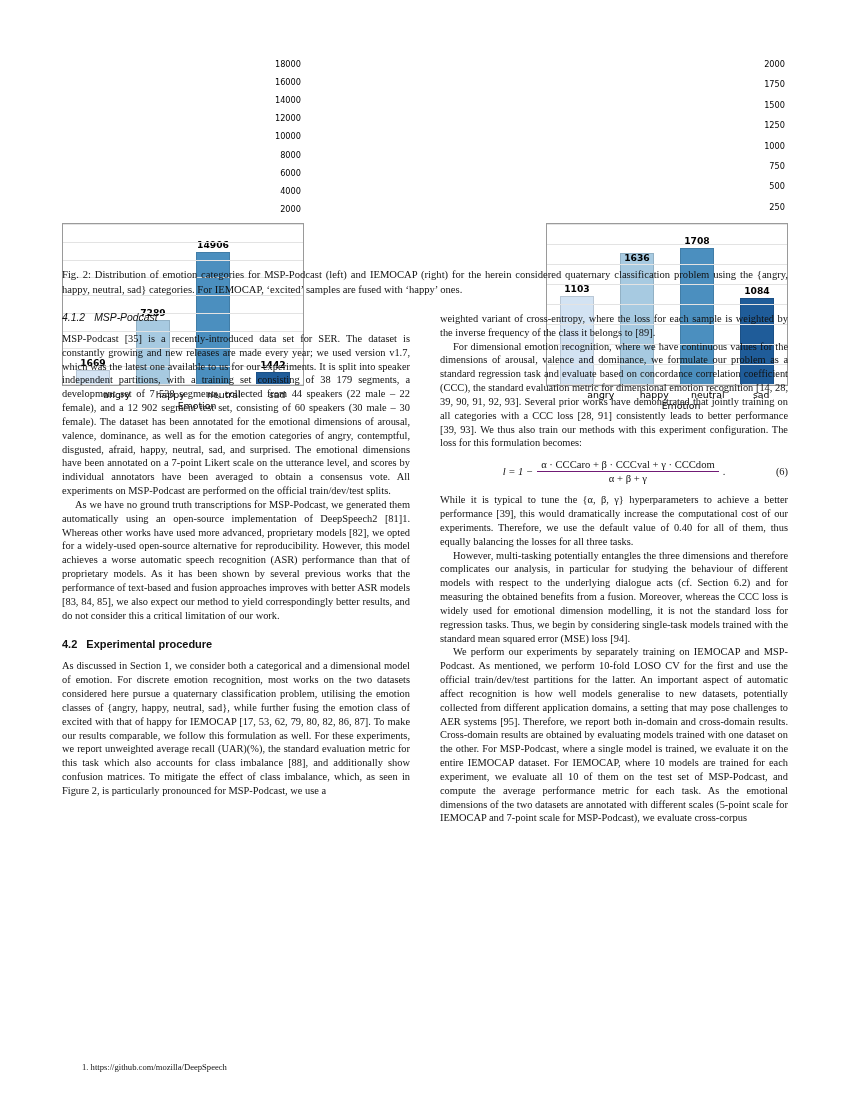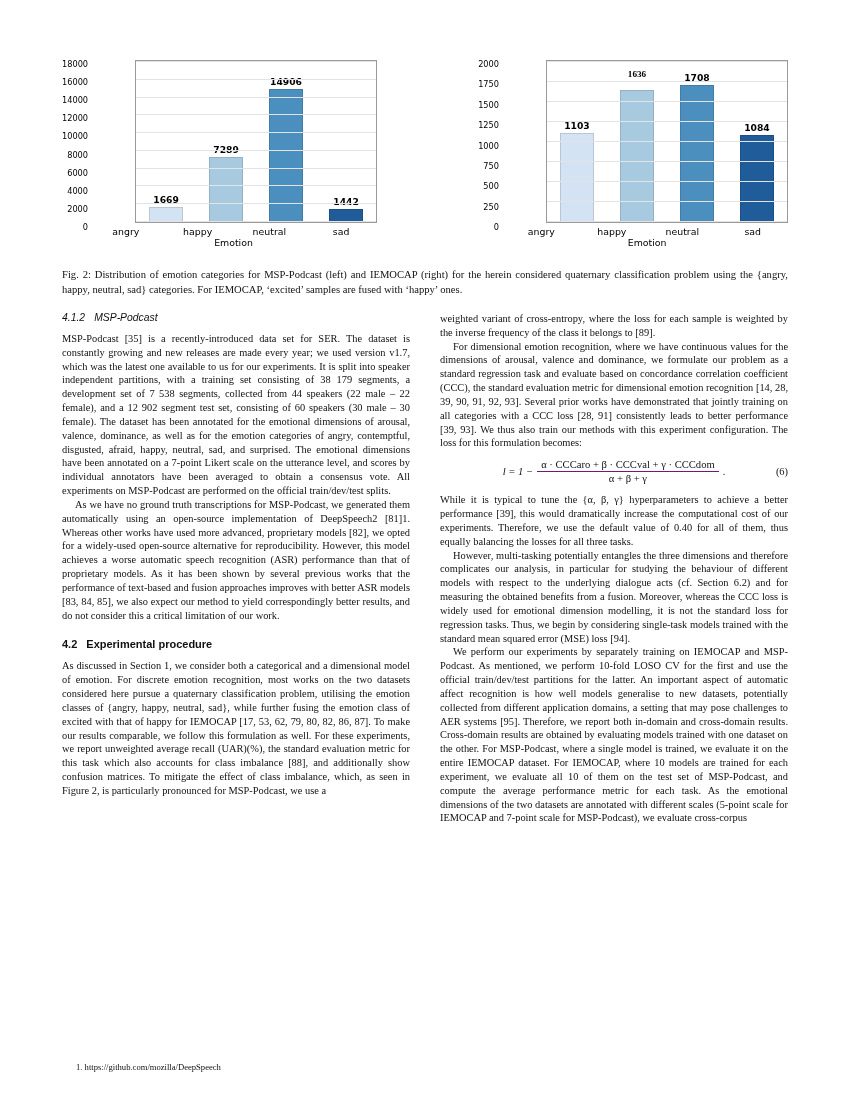--- a/index.html
+++ b/index.html
@@ -54,21 +54,21 @@
     justify-content: space-between;
     align-items: flex-start;
   }
 
   .chart {
     position: relative;
     font-family: "DejaVu Sans", sans-serif;
   }
   .chart-inner {
     display: flex;
-    gap: 44px;
+    flex-direction: column;
   }
   .ytick-col {
     display: flex;
     flex-direction: column;
     justify-content: space-between;
     align-items: flex-end;
     font-size: 8.2px;
     color: #000;
     padding-right: 3px;
     box-sizing: border-box;
@@ -230,21 +230,21 @@
   .eq-num {
     position: absolute;
     right: 0;
     font-size: 10.4px;
   }
   .it { font-style: italic; }
 
   
   .footnote {
     position: absolute;
-    left: 0;
+    left: 6px;
     bottom: 0;
     width: 348px;
     font-size: 8.6px;
     color: #111;
     padding-left: 14px;
     box-sizing: border-box;
   }
 </style>
 </head>
 <body>
@@ -325,21 +325,21 @@
               <span>0</span>
             </div>
           <div class="plot" id="plot-right" style="width:242px;height:163px;">
             <div class="bars" id="bars-right">
                 <div class="bar-wrap">
                   <div class="bar" style="height: 88.7915px; background: rgb(211, 227, 243);"></div>
                   <div class="bar-label" style="bottom: 90.7915px;">1103</div>
                 </div>
                 <div class="bar-wrap">
                   <div class="bar" style="height: 131.698px; background: rgb(167, 202, 225);"></div>
-                  <div class="bar-label" style="bottom: 143px; font-family: Liberation Serif, serif;">1636</div>
+                  <div class="bar-label" style="bottom: 122px;">1636</div>
                 </div>
                 <div class="bar-wrap">
                   <div class="bar" style="height: 137.494px; background: rgb(75, 143, 191);"></div>
                   <div class="bar-label" style="bottom: 139.494px;">1708</div>
                 </div>
                 <div class="bar-wrap">
                   <div class="bar" style="height: 87.262px; background: rgb(31, 92, 153);"></div>
                   <div class="bar-label" style="bottom: 89.262px;">1084</div>
                 </div>
               </div>

